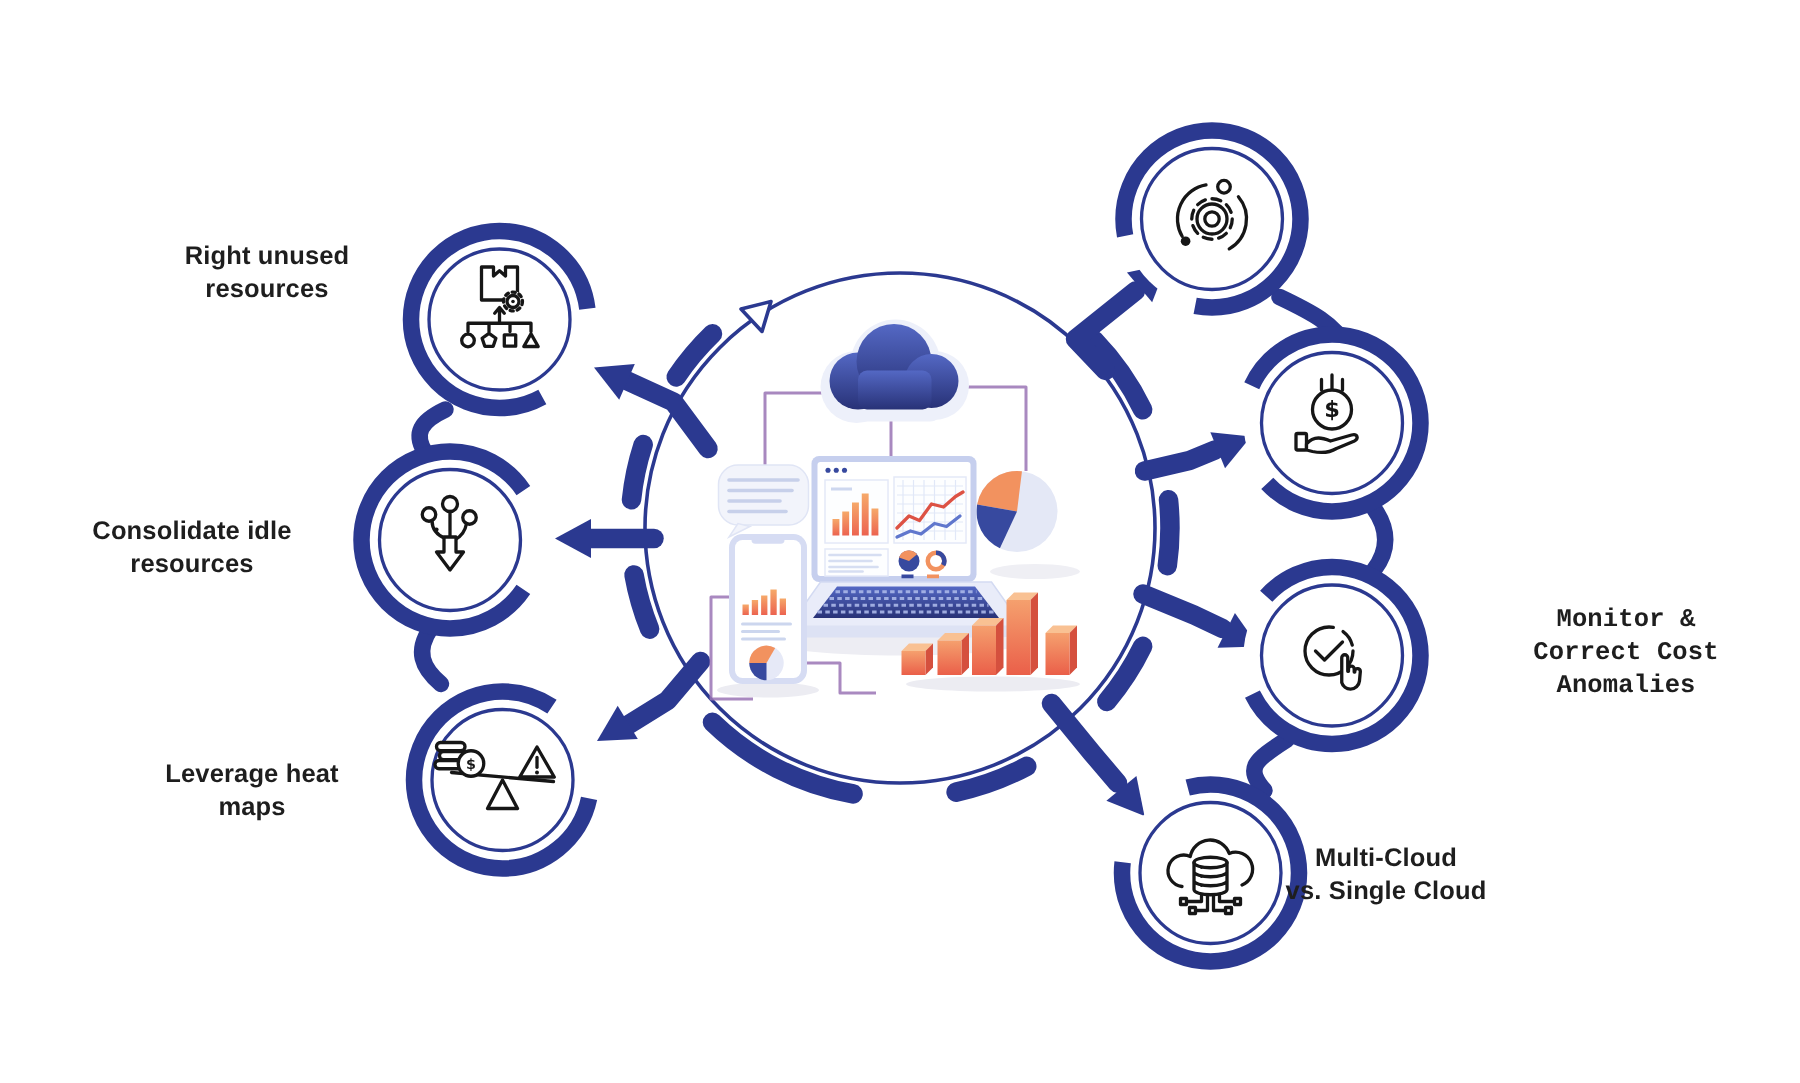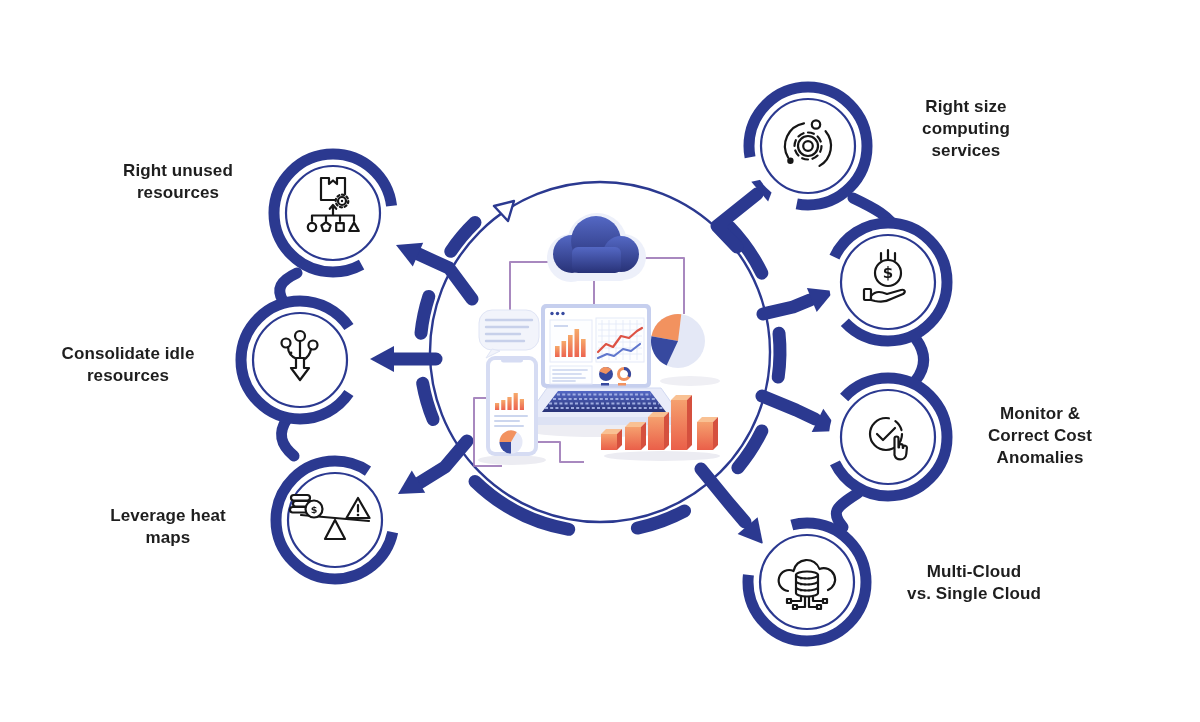--- a/index.html
+++ b/index.html
@@ -382,22 +382,19 @@
     </g>
   </g>
 </svg>
 
 <div class="node-label" style="left:78px;top:160px;width:200px;">Right unused
 resources</div>
 <div class="node-label" style="left:28px;top:343px;width:200px;">Consolidate idle
 resources</div>
 <div class="node-label" style="left:68px;top:505px;width:200px;">Leverage heat
 maps</div>
-<div class="node-label" style="left:866px;top:96px;width:200px;">Right size
-computing
-services</div>
-<div class="node-label" style="left:940px;top:403px;width:200px;">Monitor &amp;
+<div class="node-label" style="left:984px;top:403px;width:200px;font-family:Liberation Mono, monospace;">Monitor &amp;
 Correct Cost
 Anomalies</div>
-<div class="node-label" style="left:874px;top:561px;width:200px;">Multi-Cloud
+<div class="node-label" style="left:824px;top:561px;width:200px;">Multi-Cloud
 vs. Single Cloud</div>
 
 </div>
 
 </body></html>

